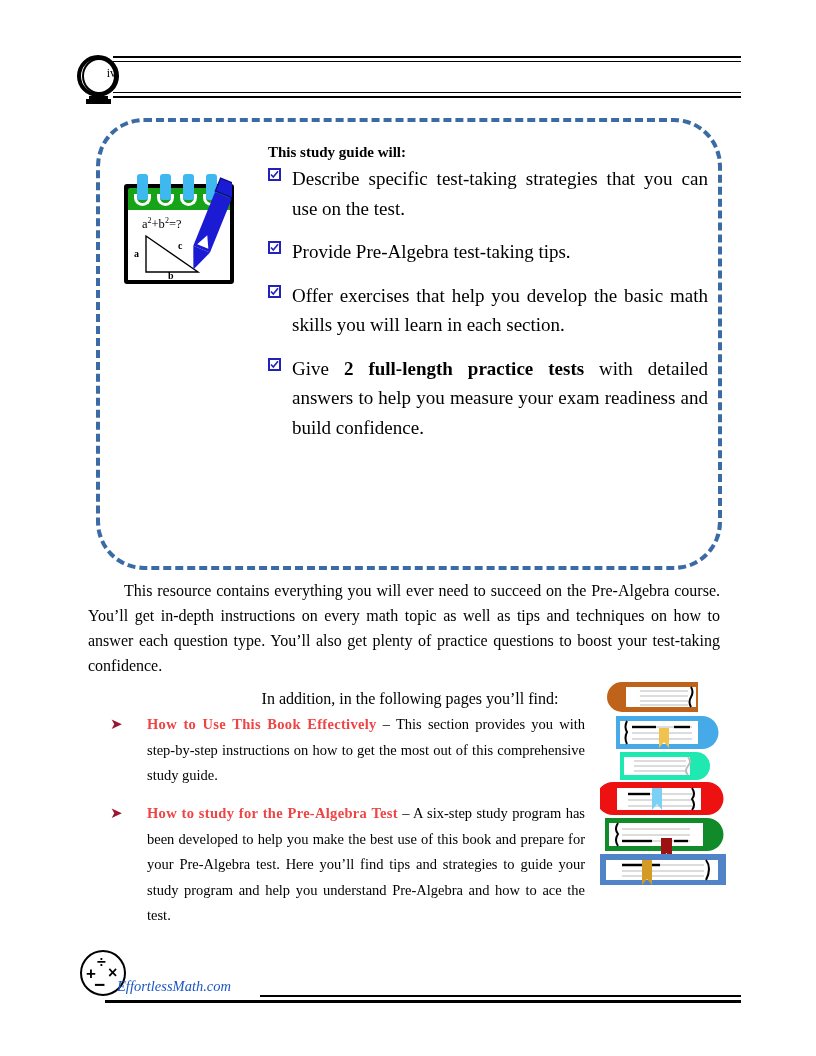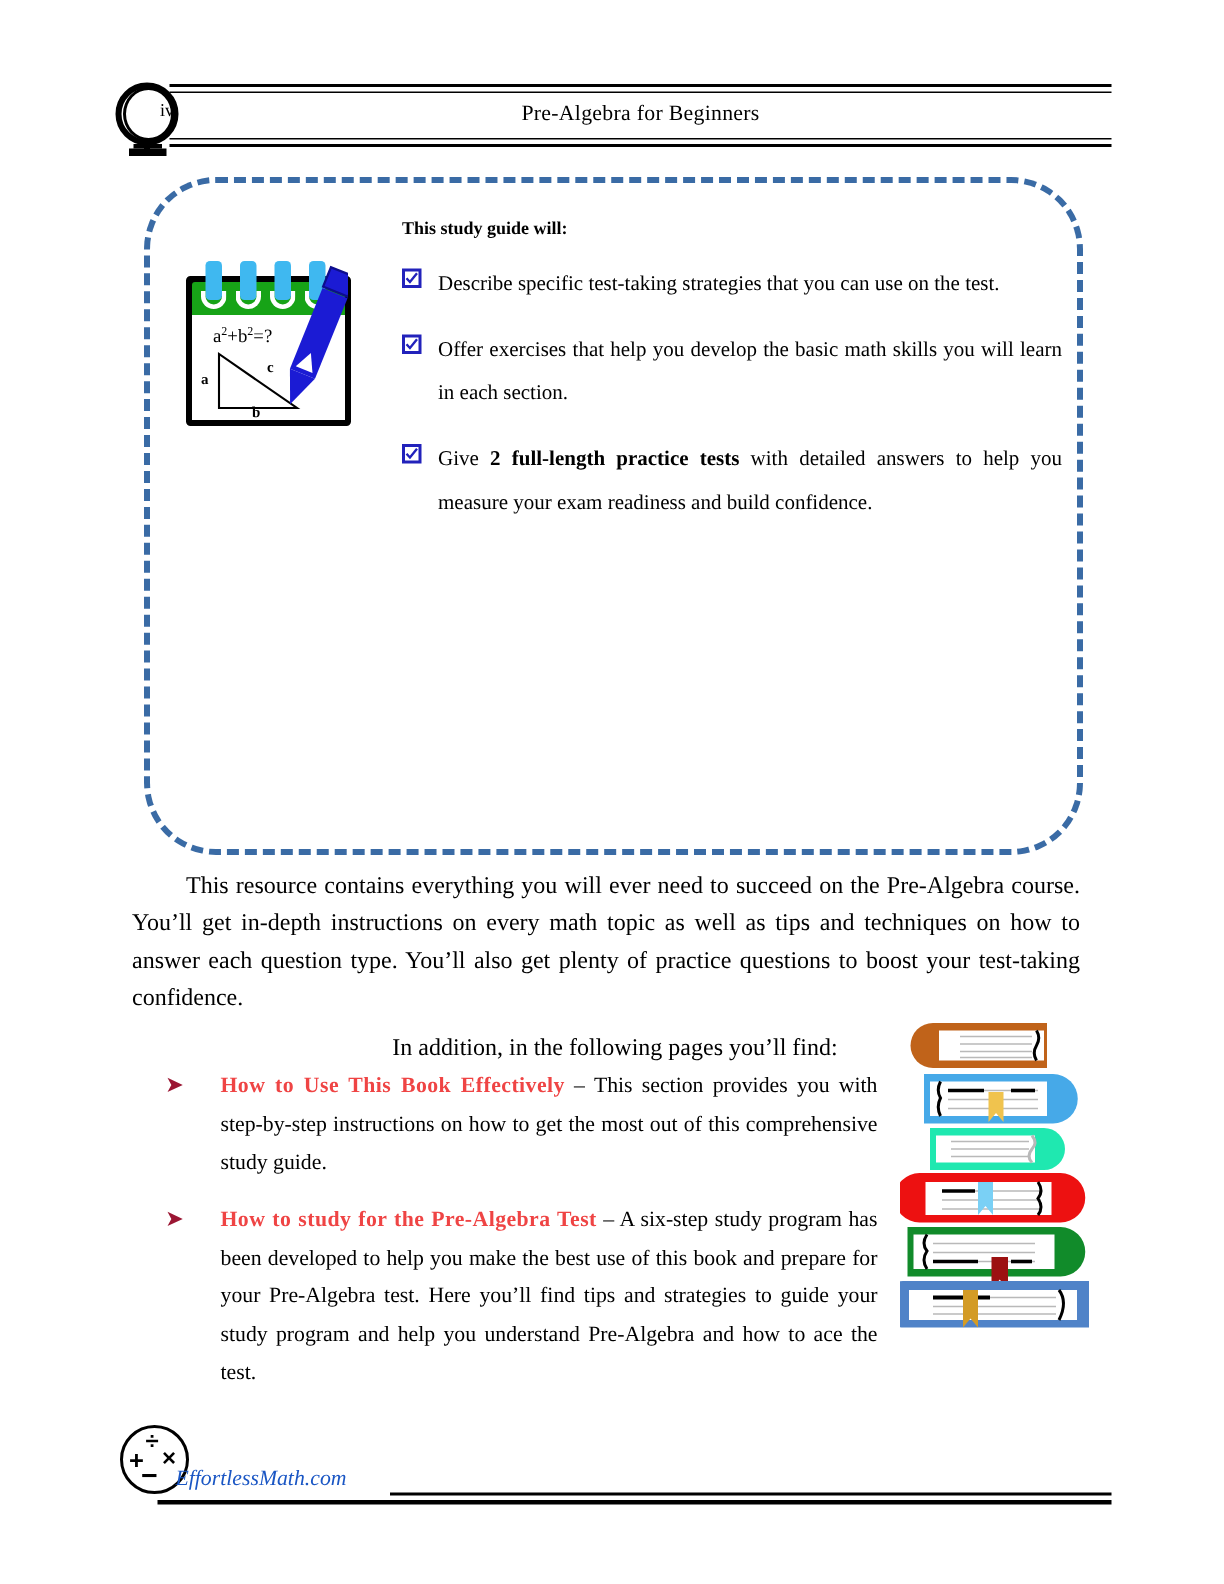--- a/index.html
+++ b/index.html
@@ -225,22 +225,22 @@
 
   
   .callout-body {
     position: absolute;
     left: 168px;
     top: 20px;
     width: 440px;
   }
   .callout-heading {
     font-weight: bold;
-    font-size: 12px;
-    margin-bottom: 13px;
+    font-size: 15px;
+    margin-bottom: 2px;
     line-height: 20px;
   }
   .check-item {
     display: flex;
     align-items: flex-start;
     margin-bottom: 14px;
   }
   .checkbox {
     flex: 0 0 auto;
     width: 13px;
@@ -248,21 +248,21 @@
     border: 2px solid #2222bb;
     box-sizing: border-box;
     margin-top: 4px;
     margin-right: 11px;
     position: relative;
     background: #fff;
   }
   .checkbox svg { position: absolute; left: 0; top: 0; }
   .check-text {
     flex: 1 1 auto;
-    font-size: 14px;
+    font-size: 19px;
     line-height: 29.5px;
     text-align: justify;
     text-justify: inter-word;
   }
   .check-text.nojust { text-align: left; }
   .check-text b { font-weight: bold; }
 
   
   .para {
     position: absolute;
@@ -390,21 +390,20 @@
 <div class="page-header">
   <div class="globe">
     <div class="globe-ring"></div>
     <div class="globe-sphere"></div>
     <div class="globe-num">iv</div>
     <div class="globe-stem"></div>
     <div class="globe-foot"></div>
     <div class="globe-base"></div>
   </div>
   <div class="header-rules"></div>
-  <div class="header-title">Pre-Algebra for Beginners</div>
 </div>
 
 <div class="callout">
 
   <div class="notepad">
     <div class="np-body"></div>
     <div class="np-green"></div>
     <div class="np-ring r1"></div>
     <div class="np-ring r2"></div>
     <div class="np-ring r3"></div>
@@ -431,20 +430,28 @@
 
     <div class="check-item">
       <span class="checkbox">
         <svg width="9" height="9" viewBox="0 0 9 9">
             <path d="M1,4.5 L3.3,7 L8,1.2" fill="none" stroke="#2222bb" stroke-width="1.6"></path>
           </svg>
       </span>
       <span class="check-text">Describe specific test-taking strategies that you can use on the test.</span>
     </div>
 
+    <div class="check-item">
+      <span class="checkbox">
+        <svg width="9" height="9" viewBox="0 0 9 9">
+            <path d="M1,4.5 L3.3,7 L8,1.2" fill="none" stroke="#2222bb" stroke-width="1.6"></path>
+          </svg>
+      </span>
+      <span class="check-text nojust">Provide Pre-Algebra test-taking tips.</span>
+    </div>
 
 
 
     <div class="check-item">
       <span class="checkbox">
         <svg width="9" height="9" viewBox="0 0 9 9">
             <path d="M1,4.5 L3.3,7 L8,1.2" fill="none" stroke="#2222bb" stroke-width="1.6"></path>
           </svg>
       </span>
       <span class="check-text">Offer exercises that help you develop the basic math skills you will learn in each section.</span>

